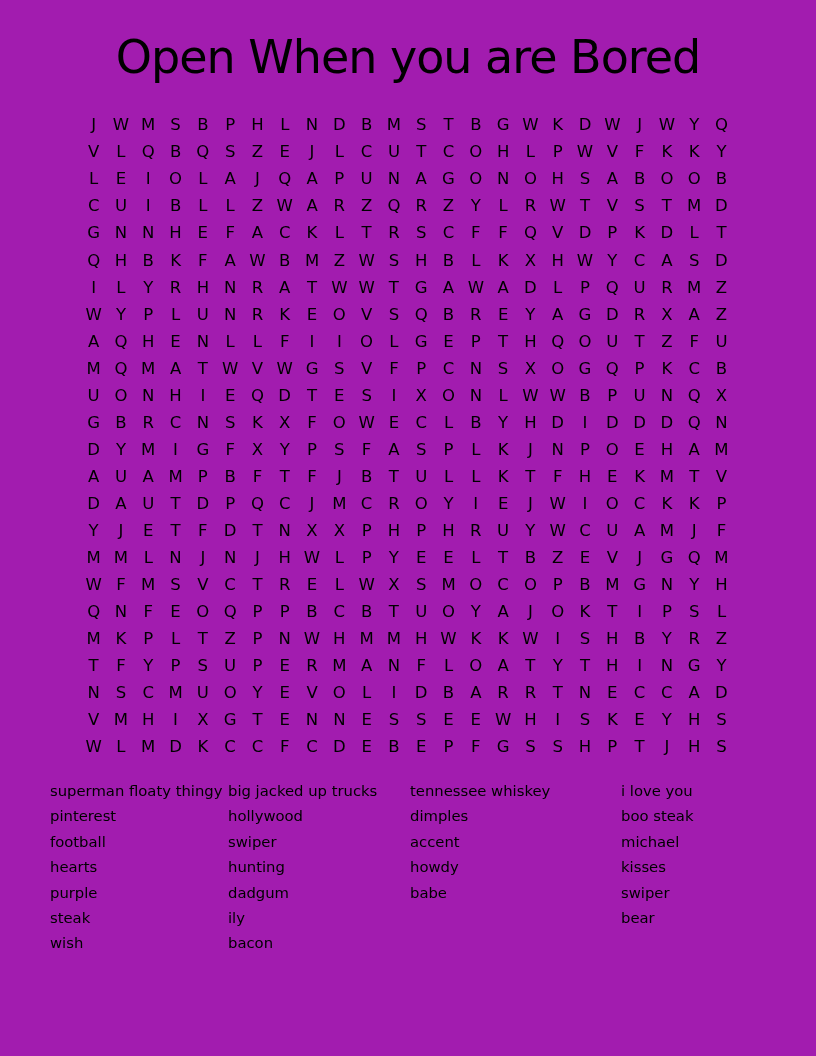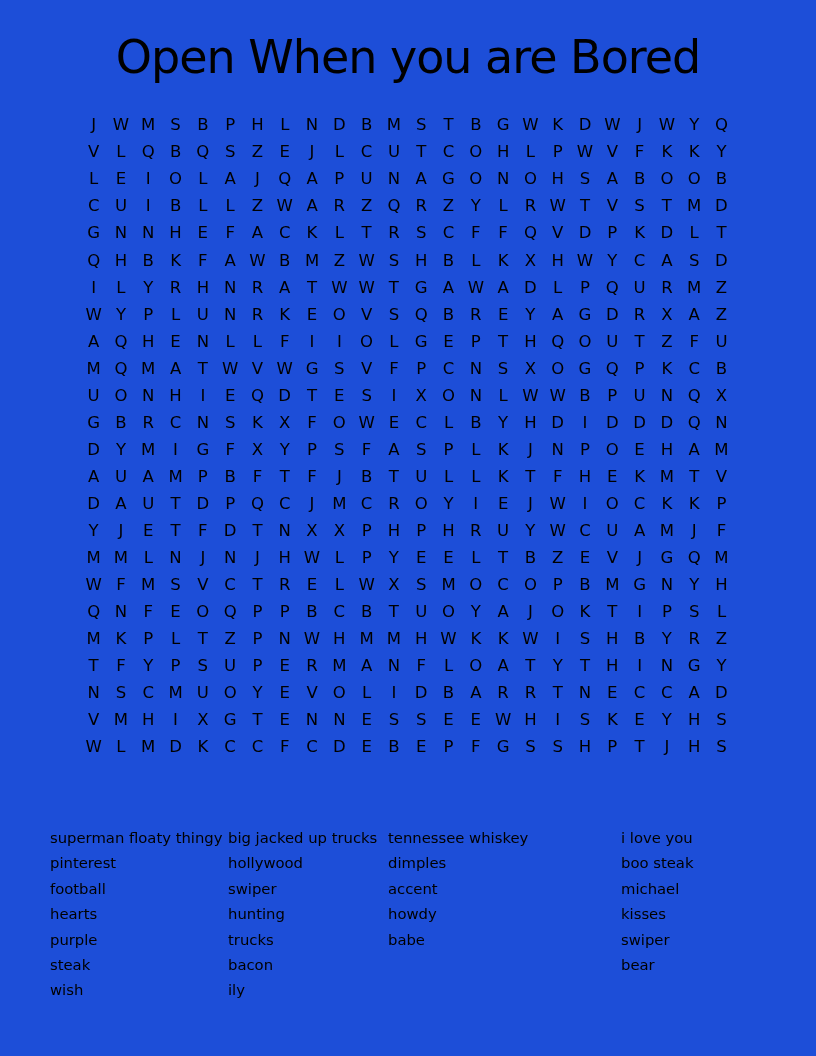--- a/index.html
+++ b/index.html
@@ -4,21 +4,21 @@
 <style>
   html, body {
     margin: 0;
     padding: 0;
     background: #ffffff;
   }
   .page {
     position: relative;
     width: 816px;
     height: 1056px;
-    background: #1d4ed8;
+    background: #a21caf;
     font-family: "DejaVu Sans", sans-serif;
     color: #000000;
     overflow: hidden;
   }
   .title {
     position: absolute;
     top: 30px;
     left: 0;
     width: 100%;
     margin: 0;
@@ -48,25 +48,24 @@
   .words {
     position: absolute;
     top: 778px;
     left: 0;
     width: 100%;
     height: 185px;
   }
   .word-col {
     position: absolute;
     top: 0;
-    margin-top: 47px;
   }
   .word-col:nth-of-type(1) { left: 50px; }
   .word-col:nth-of-type(2) { left: 228px; }
-  .word-col:nth-of-type(3) { left: 388px; }
+  .word-col:nth-of-type(3) { left: 410px; }
   .word-col:nth-of-type(4) { left: 621px; }
   .word-col .word {
     height: 25.4px;
     line-height: 25.4px;
     font-size: 14.8px;
     white-space: nowrap;
     color: #000000;
   }
 </style>
 </head>
@@ -660,23 +659,23 @@
         <div class="word">hearts</div>
         <div class="word">purple</div>
         <div class="word">steak</div>
         <div class="word">wish</div>
       </div>
       <div class="word-col">
         <div class="word">big jacked up trucks</div>
         <div class="word">hollywood</div>
         <div class="word">swiper</div>
         <div class="word">hunting</div>
-        <div class="word">trucks</div>
+        <div class="word">dadgum</div>
+        <div class="word">ily</div>
         <div class="word">bacon</div>
-        <div class="word">ily</div>
       </div>
       <div class="word-col">
         <div class="word">tennessee whiskey</div>
         <div class="word">dimples</div>
         <div class="word">accent</div>
         <div class="word">howdy</div>
         <div class="word">babe</div>
       </div>
       <div class="word-col">
         <div class="word">i love you</div>

